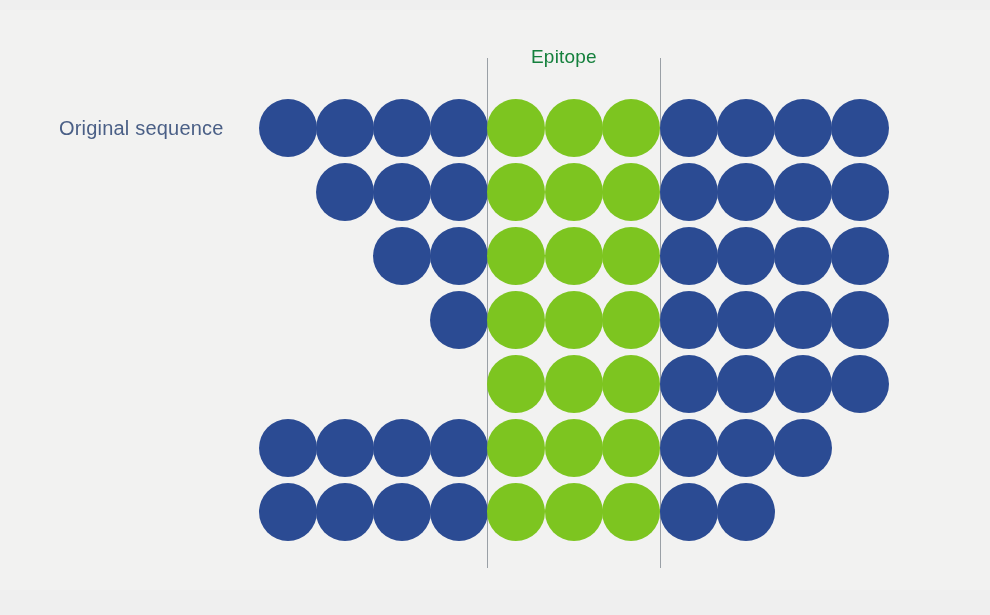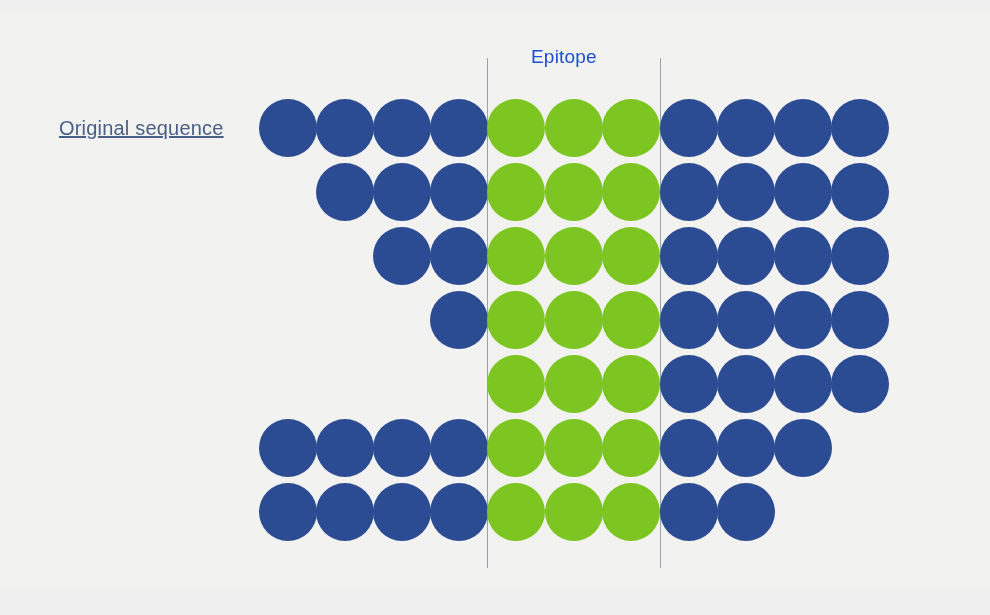--- a/index.html
+++ b/index.html
@@ -33,21 +33,21 @@
   }
 
   .divider {
     position: absolute;
     width: 1px;
     background: #9aa0a6;
   }
 
   .epitope-label {
     position: absolute;
-    color: #1d4ed8;
+    color: #15803d;
     font-size: 19px;
     letter-spacing: .2px;
     white-space: nowrap;
   }
   .seq-label {
     position: absolute;
     color: #4a5f86;
     font-size: 20px;
     letter-spacing: .2px;
     white-space: nowrap;
@@ -73,21 +73,21 @@
 
   <div id="card"></div>
 
   <div id="plate">
 
     <div class="divider" style="left:487px; top:58px; height:510px;"></div>
     <div class="divider" style="left:660px; top:58px; height:510px;"></div>
 
     <div class="epitope-label" style="left:531px; top:46px;">Epitope</div>
 
-    <div class="seq-label" style="left:59px; top:117px;text-decoration:underline;">Original sequence</div>
+    <div class="seq-label" style="left:59px; top:117px;">Original sequence</div>
 
     <div class="grid">
         <div class="dot blue" style="left: 258.5px; top: 99px; width: 58px; height: 58px;"></div>
         <div class="dot blue" style="left: 315.5px; top: 99px; width: 58px; height: 58px;"></div>
         <div class="dot blue" style="left: 372.5px; top: 99px; width: 58px; height: 58px;"></div>
         <div class="dot blue" style="left: 429.5px; top: 99px; width: 58px; height: 58px;"></div>
         <div class="dot green" style="left: 486.833px; top: 99px; width: 58px; height: 58px;"></div>
         <div class="dot green" style="left: 544.5px; top: 99px; width: 58px; height: 58px;"></div>
         <div class="dot green" style="left: 602.167px; top: 99px; width: 58px; height: 58px;"></div>
         <div class="dot blue" style="left: 659.5px; top: 99px; width: 58px; height: 58px;"></div>

